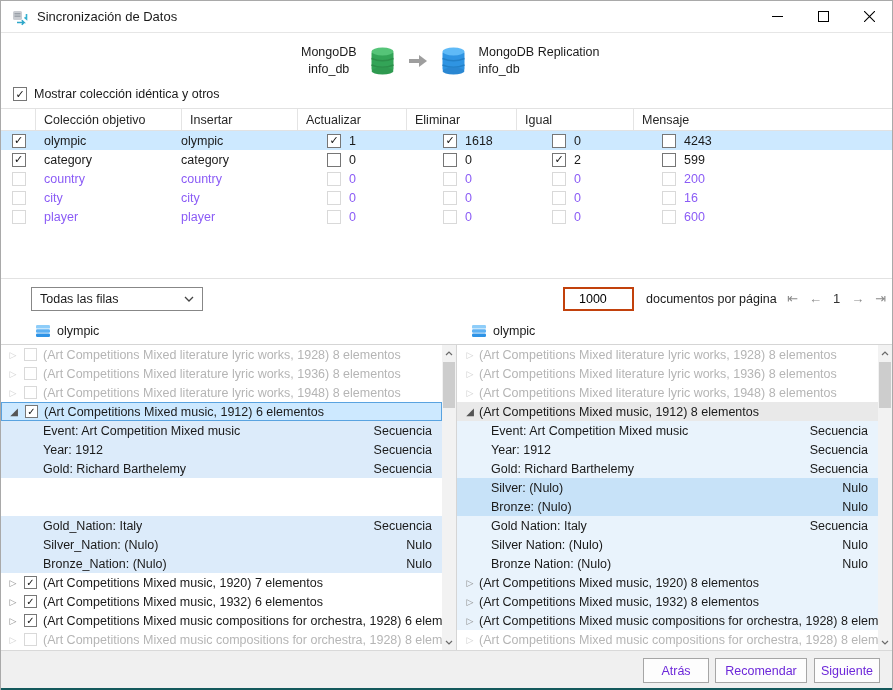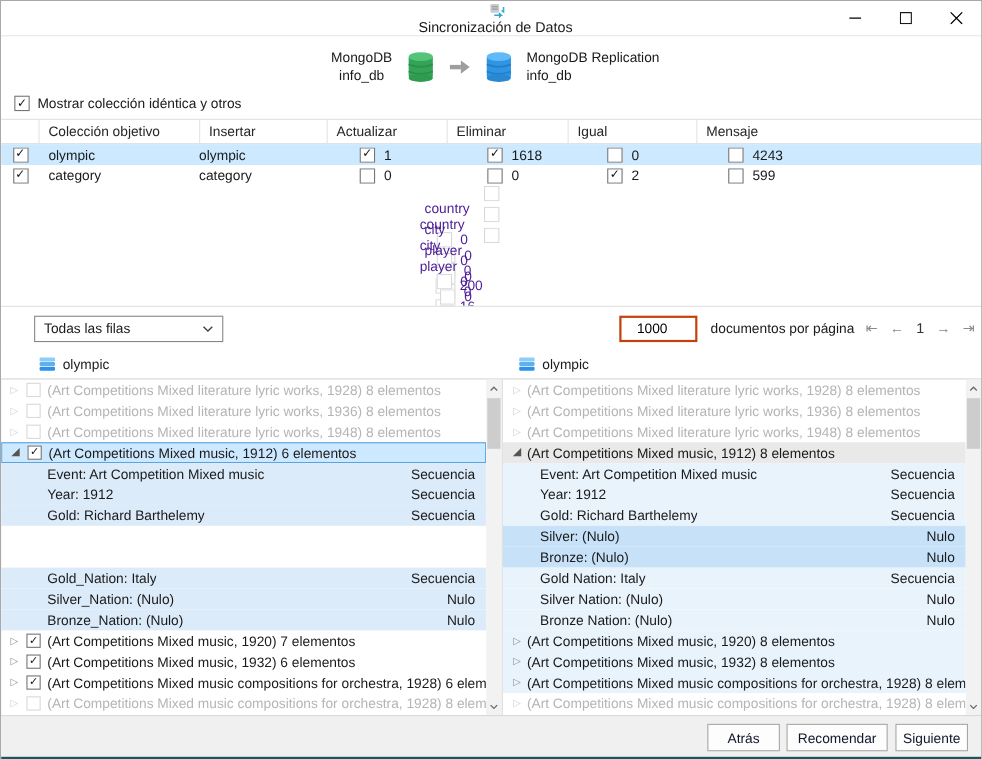--- a/index.html
+++ b/index.html
@@ -1,21 +1,21 @@
 <!DOCTYPE html>
 <html><head>
 <meta charset="utf-8">
 <style>
   * { margin:0; padding:0; box-sizing:border-box; }
   html,body { width:893px; height:690px; }
   body { font-family:"Liberation Sans","DejaVu Sans",sans-serif; font-size:12.5px; color:#1a1a1a; background:#fff; }
   #window { position:relative; width:893px; height:690px; background:#fff; border:1px solid #a9a9a9; border-bottom:none; overflow:hidden; }
 
   
-  .titlebar { position:absolute; left:0; top:0; right:0; height:32px; background:#fff; border-bottom:1px solid #e6e6e6; display:flex; align-items:center;flex-direction:column; }
+  .titlebar { position:absolute; left:0; top:0; right:0; height:32px; background:#fff; border-bottom:1px solid #e6e6e6; display:flex; align-items:center; }
   .titlebar .appicon { margin-left:10px; width:18px; height:18px; }
   .titlebar .title { margin-left:8px; font-size:13px; }
   .wctrls { position:absolute; right:0; top:0; height:32px; display:flex; }
   .wbtn { width:46px; height:31px; display:flex; align-items:center; justify-content:center; }
 
   
   .dbheader { position:absolute; left:0; top:33px; right:0; height:74px; background:#fff; }
   .dbpair { position:absolute; left:300px; top:10px; display:flex; align-items:center; gap:12px; }
   .dbtext { line-height:17px; font-size:12.5px; }
   .dbtext.r { text-align:center; }
@@ -32,21 +32,21 @@
   .thead .cell { border-right:1px solid #e4e4e4; height:100%; display:flex; align-items:center; padding-left:8px; }
   .thead .cell:last-child { border-right:none; }
   .cell { overflow:hidden; white-space:nowrap; flex:0 0 auto; }
   .c0{width:35px;} .c1{width:137px;} .c2{width:146px;} .c3{width:116px;} .c4{width:109px;} .c5{width:110px;} .c6{width:117px;} .c7{width:123px;}
   .trowt { display:flex; height:19px; align-items:center; }
   .trowt .c0 { display:flex; justify-content:center; }
   .trowt .cell { padding-left:8px; }
   .trowt .c0 { padding-left:0; }
   .trowt.selected { background:#cde9ff; }
   .trowt .val { display:flex; align-items:center; gap:8px; }
-  .trowt.dim { color:#4c1d95;flex-direction:column; }
+  .trowt.dim { color:#8b5cf6; }
 
   
   .toolbar { position:absolute; left:0; top:277px; right:0; height:39px; border-top:1px solid #e2e2e2; background:#fff; }
   .selbox { position:absolute; left:30px; top:8px; width:172px; height:24px; border:1px solid #878787; background:#fff; display:flex; align-items:center; padding:0 8px; }
   .selbox .chev { margin-left:auto; }
   .pgsize { position:absolute; left:562px; top:8px; width:71px; height:24px; border:2px solid #c2410c; background:#fff; font-size:12.5px; padding:0 14px; font-family:inherit; }
   .pglabel { position:absolute; left:645px; top:0; height:39px; display:flex; align-items:center; }
   .pager { position:absolute; left:786px; top:0; height:39px; display:flex; align-items:center; gap:11px; color:#8a8a8a; font-size:13px; width:120px; }
   .pager .pnum { color:#333; }
 
@@ -82,21 +82,21 @@
   .sel-gray { background:#e9e9e9; }
 
   
   .vscroll { position:absolute; right:0; top:0; bottom:0; width:14px; background:#f2f2f2; }
   .sarrow { position:absolute; left:0; width:14px; height:16px; display:flex; align-items:center; justify-content:center; }
   .sarrow.up { top:0; } .sarrow.down { bottom:0; }
   .sthumb { position:absolute; left:1px; right:1px; top:17px; height:46px; background:#cdcdcd; }
 
   
   .footer { position:absolute; left:0; top:649px; right:0; height:39px; background:#f0f0f0; border-top:1px solid #d9d9d9; }
-  .btn { position:absolute; top:7px; height:25px; border:1px solid #a6a6a6; background:#fdfdfd; display:flex; align-items:center; justify-content:center; font-size:12.5px; color:#0f172a; }
+  .btn { position:absolute; top:7px; height:25px; border:1px solid #a6a6a6; background:#fdfdfd; display:flex; align-items:center; justify-content:center; font-size:12.5px; color:#6d28d9; }
   .split { position:absolute; left:10px; top:7px; height:25px; display:flex; border:1px solid #a0a0a0; background:#f3f3f3; }
   .split .main { width:86px; display:flex; align-items:center; justify-content:center; }
   .split .dd { width:24px; border-left:1px solid #a0a0a0; display:flex; align-items:center; justify-content:center; }
   .tri-down { width:0; height:0; border-left:4px solid transparent; border-right:4px solid transparent; border-top:5px solid #222; }
   .bottomline { position:absolute; left:0; bottom:0; right:0; height:2px; background:#14595c; }
 </style>
 </head>
 <body>
 
 <div id="window">

